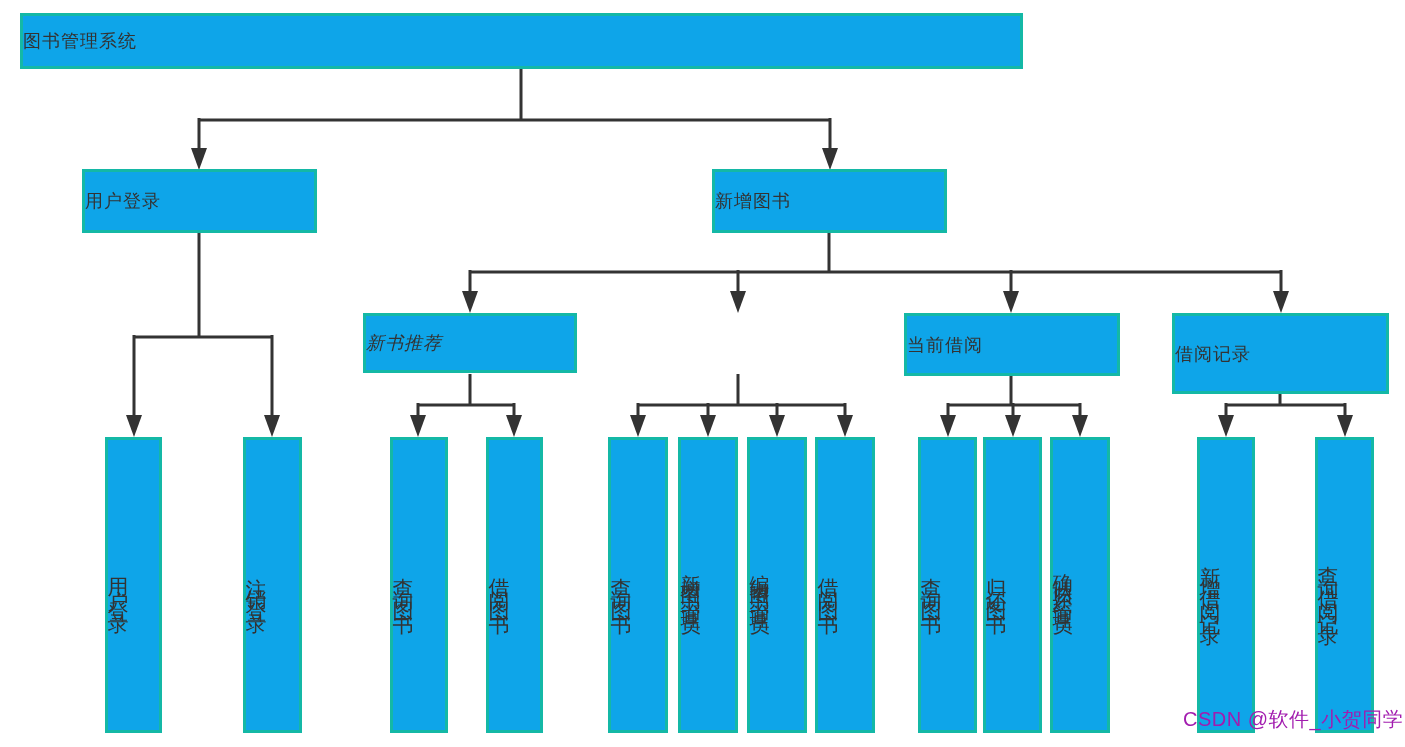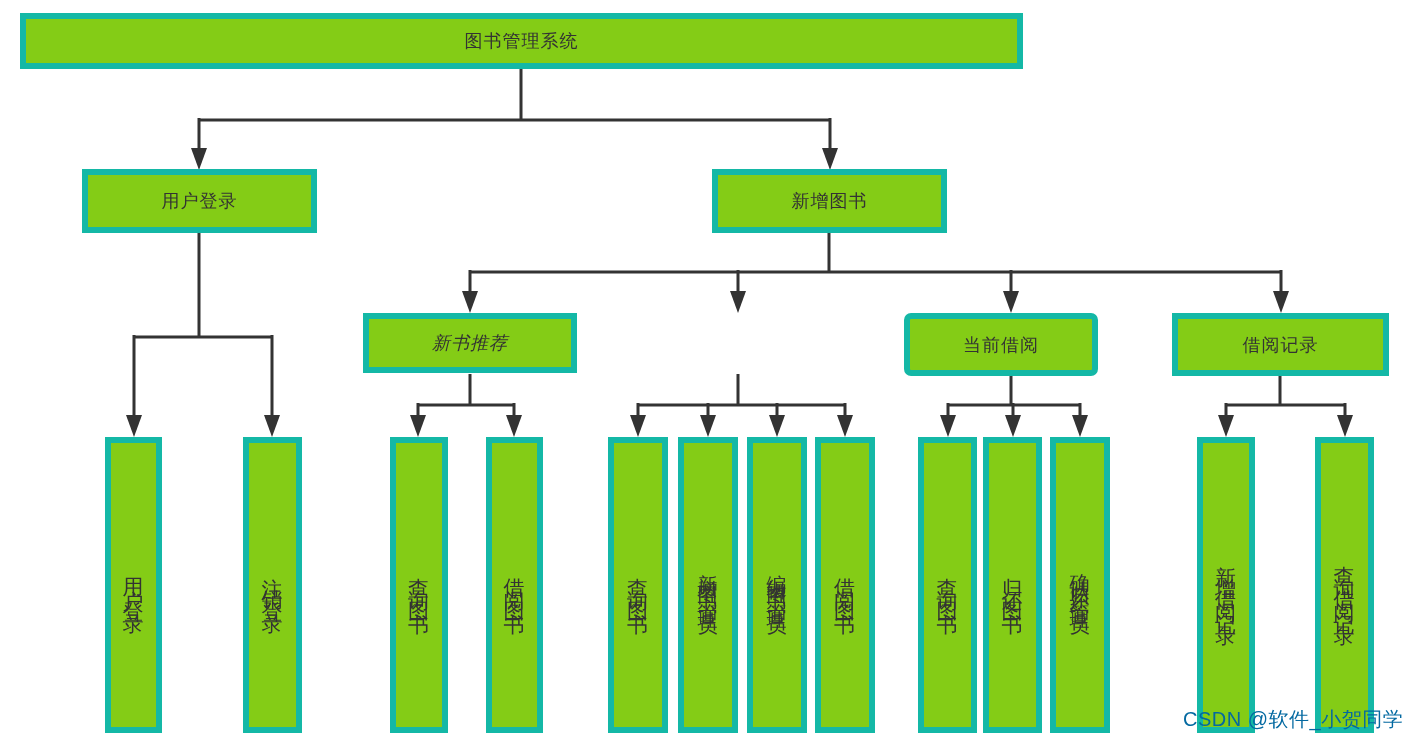--- a/index.html
+++ b/index.html
@@ -2,34 +2,34 @@
 <html><head>
 <meta charset="utf-8">
 <style>
   html,body{margin:0;padding:0;background:#ffffff;}
   .canvas{
     position:relative;width:1405px;height:747px;background:#ffffff;overflow:hidden;
     font-family:"Liberation Sans","DejaVu Sans",sans-serif;color:#333333;
   }
   .connectors{position:absolute;left:0;top:0;width:1405px;height:747px;pointer-events:none;}
   .box{
-    position:absolute;box-sizing:border-box;border:6px solid #14b8a6;background:#84cc16;
-    display:flex;align-items:center;justify-content:center;
+    position:absolute;box-sizing:border-box;border:3px solid #14b8a6;background:#0ea5e9;
+    display:flex;align-items:center;
   }
   .hlabel{
     font-size:18px;letter-spacing:1px;color:#333333;white-space:nowrap;
   }
   .vlabel{
     writing-mode:vertical-rl;text-orientation:mixed;
     font-size:21px;letter-spacing:12px;color:#333333;line-height:1;
   }
   .vlabel.long{letter-spacing:6px;font-size:20px;}
   .watermark{
     position:absolute;left:1183px;top:706px;z-index:5;
-    font-size:20px;color:#0369a1;letter-spacing:0.5px;white-space:nowrap;
+    font-size:20px;color:#a21caf;letter-spacing:0.5px;white-space:nowrap;
   }
 </style>
 </head>
 <body>
 
 <div class="canvas">
 
   <svg class="connectors" width="1405" height="747" viewBox="0 0 1405 747" xmlns="http://www.w3.org/2000/svg">
     <path fill="none" stroke="#333333" stroke-width="3" d="
       M521 67 V120
@@ -95,24 +95,24 @@
   <div class="box" style="left:82px;top:169px;width:235px;height:64px;">
     <span class="hlabel">用户登录</span>
   </div>
   <div class="box" style="left:712px;top:169px;width:235px;height:64px;">
     <span class="hlabel">新增图书</span>
   </div>
 
   <div class="box" style="left:363px;top:313px;width:214px;height:60px;font-style:italic;">
     <span class="hlabel">新书推荐</span>
   </div>
-  <div class="box" style="left:904px;top:313px;width:194px;height:63px;border-radius:7px;">
+  <div class="box" style="left:904px;top:313px;width:216px;height:63px;">
     <span class="hlabel">当前借阅</span>
   </div>
-  <div class="box" style="left:1172px;top:313px;width:217px;height:63px;">
+  <div class="box" style="left:1172px;top:313px;width:217px;height:81px;">
     <span class="hlabel">借阅记录</span>
   </div>
 
   <div class="box" style="left:105px;top:437px;width:57px;height:296px;">
     <span class="vlabel">用户登录</span>
   </div>
   <div class="box" style="left:243px;top:437px;width:59px;height:296px;">
     <span class="vlabel">注销登录</span>
   </div>
 

